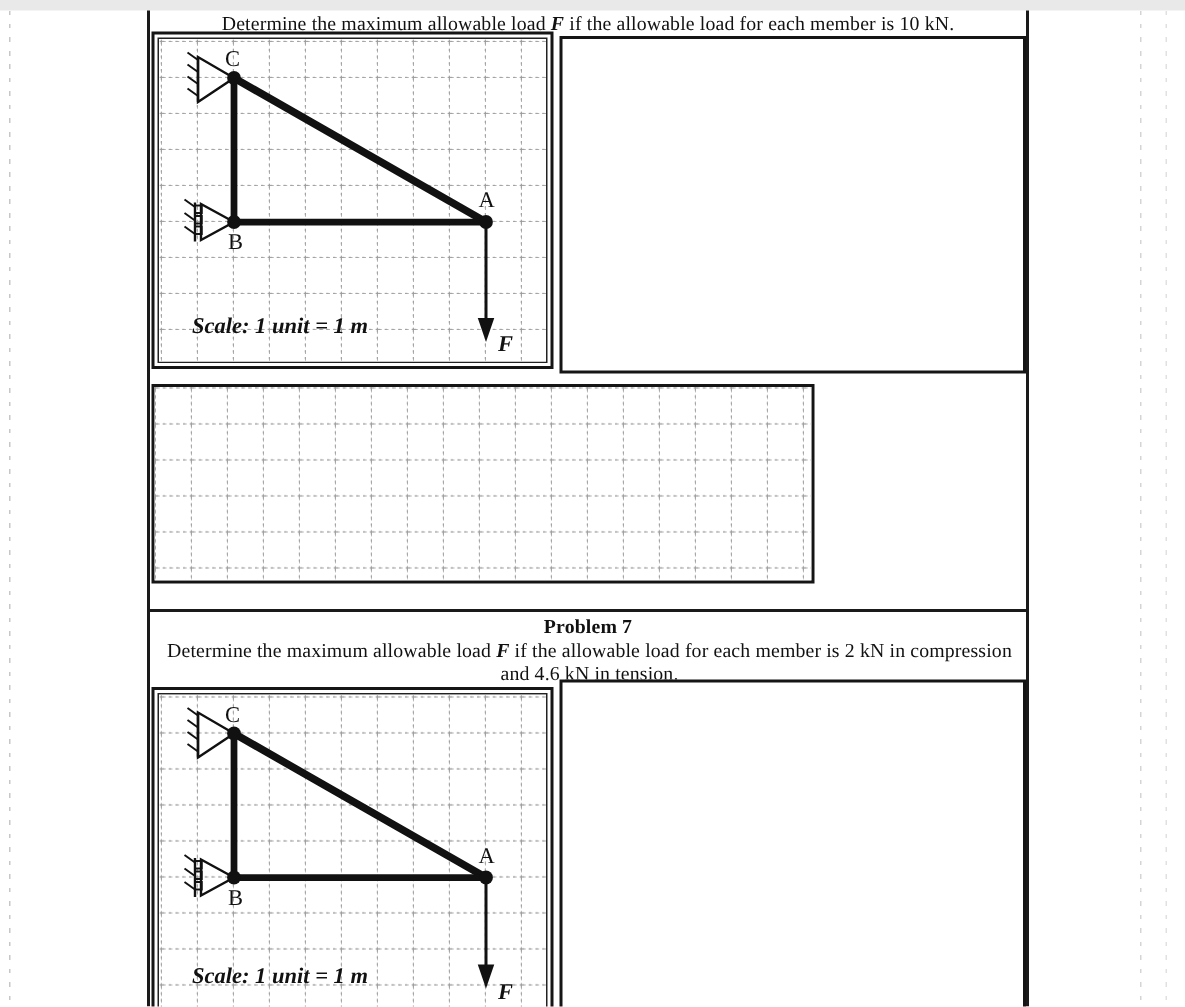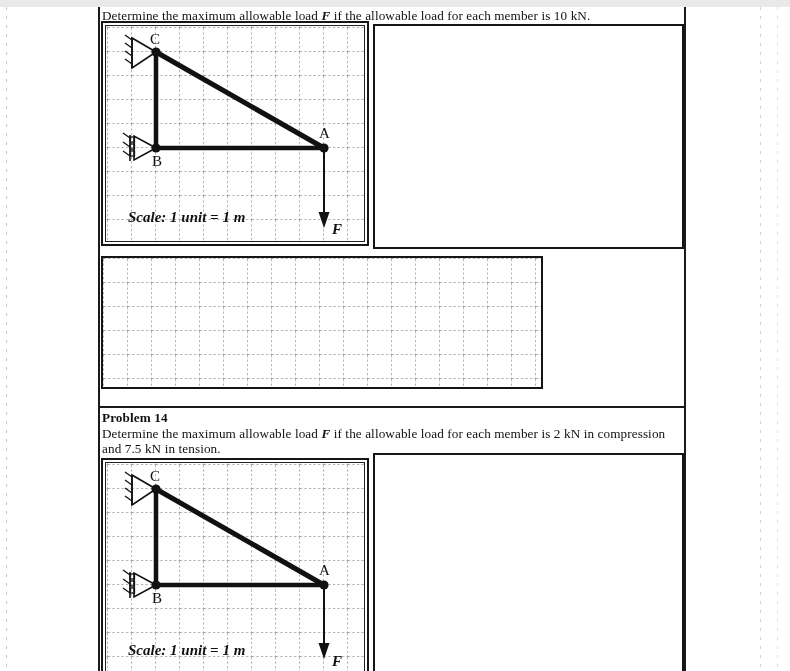--- a/index.html
+++ b/index.html
@@ -18,21 +18,21 @@
     background:repeating-linear-gradient(to bottom,#555 0px,#555 3px,transparent 3px,transparent 9px);}
   .edge-artifact.left{left:6px;}
   .edge-artifact.right{left:760px;opacity:.25;}
   .edge-artifact.right2{left:777px;opacity:.18;}
 
   
   .content-frame{position:absolute;left:98px;top:7px;width:588px;height:664px;
     border-left:2px solid #1a1a1a;border-right:2px solid #1a1a1a;box-sizing:border-box;}
 
   
-  .prob-text{position:absolute;font-size:13.2px;line-height:15.5px;letter-spacing:.1px;}
+  .prob-text{position:absolute;font-size:13.2px;line-height:15.5px;letter-spacing:.1px;text-align:center;}
   .prob-title{font-weight:bold;font-size:13.2px;}
   .ital{font-style:italic;font-weight:bold;font-family:"Liberation Serif",serif;}
 
   
   .hrule{position:absolute;background:#1a1a1a;}
 
   
   .panel{position:absolute;box-sizing:border-box;background:#fff;
      border:2px solid #151515;}
   .panel .inner{position:absolute;left:2px;top:2px;right:2px;bottom:2px;
@@ -149,25 +149,25 @@
         </pattern>
       </defs>
       <rect x="0" y="0" width="438" height="129" fill="#fff"></rect>
       <rect x="0" y="0" width="438" height="129" fill="url(#gwb)"></rect>
       <rect x="0" y="0" width="438" height="129" fill="url(#gw)"></rect>
     </svg>
   </div>
 
   <div class="hrule" style="left:98px;top:406px;width:588px;height:2.2px;"></div>
 
-  <div class="prob-text prob-title" style="left:102px;top:410px;width:580px;">Problem 14</div>
+  <div class="prob-text prob-title" style="left:102px;top:410px;width:580px;">Problem 7</div>
   <div class="prob-text" style="left:102px;top:426px;width:582px;">
     <span>Determine the maximum allowable load </span><span class="ital">F</span><span> if the allowable load for each member is 2 kN in compression</span>
   </div>
-  <div class="prob-text" style="left:102px;top:441px;width:582px;">and 7.5 kN in tension.</div>
+  <div class="prob-text" style="left:102px;top:441px;width:582px;">and 4.6 kN in tension.</div>
 
   <div class="panel" style="left:101px;top:458px;width:268px;height:220px;">
     <div class="inner">
       <svg class="grid" width="260" height="212" viewBox="0 0 260 212">
         <defs>
           <pattern id="g14" width="24" height="24" patternUnits="userSpaceOnUse" x="2" y="2">
             <path d="M24 0 V24 M0 24 H24" fill="none" stroke="#9a9a9a" stroke-width="1" stroke-dasharray="2.5 2"></path>
           </pattern>
           <pattern id="g14b" width="24" height="24" patternUnits="userSpaceOnUse" x="2" y="2">
             <path d="M24 0 V24 M0 24 H24" fill="none" stroke="#bdbdbd" stroke-width="1.8" stroke-dasharray="1.5 3"></path>

